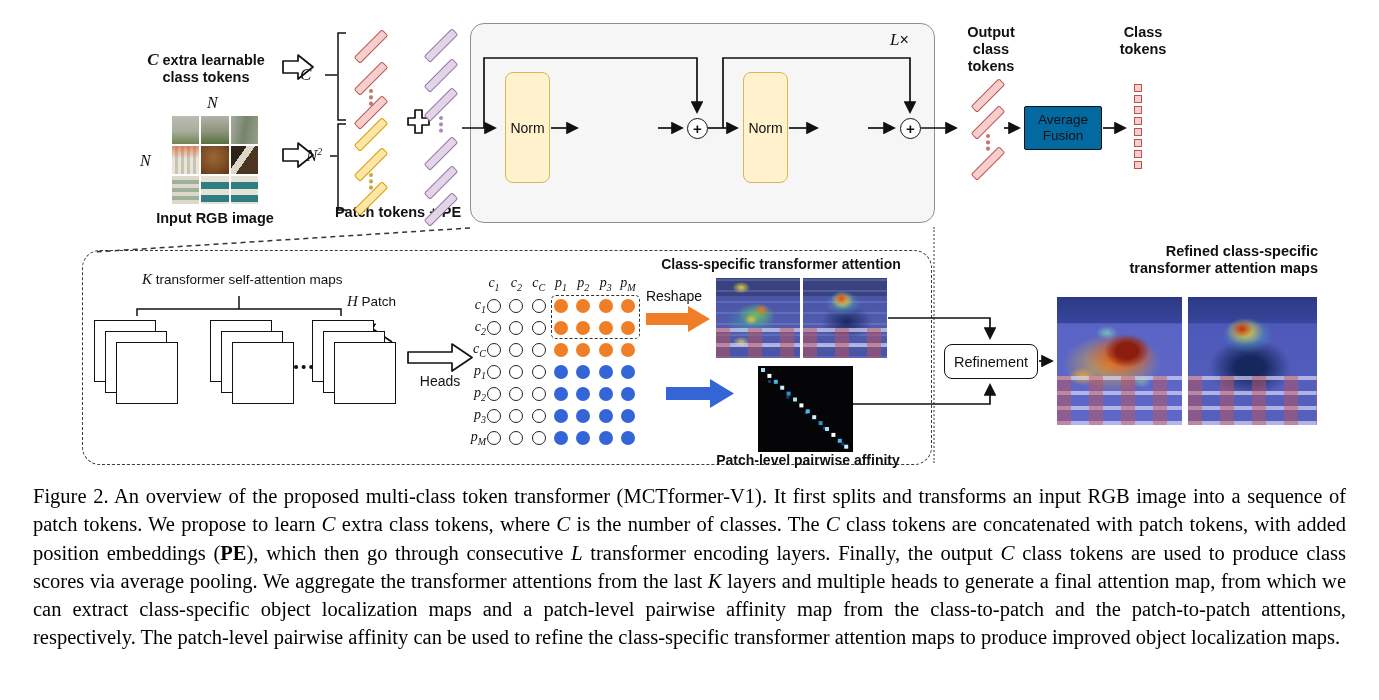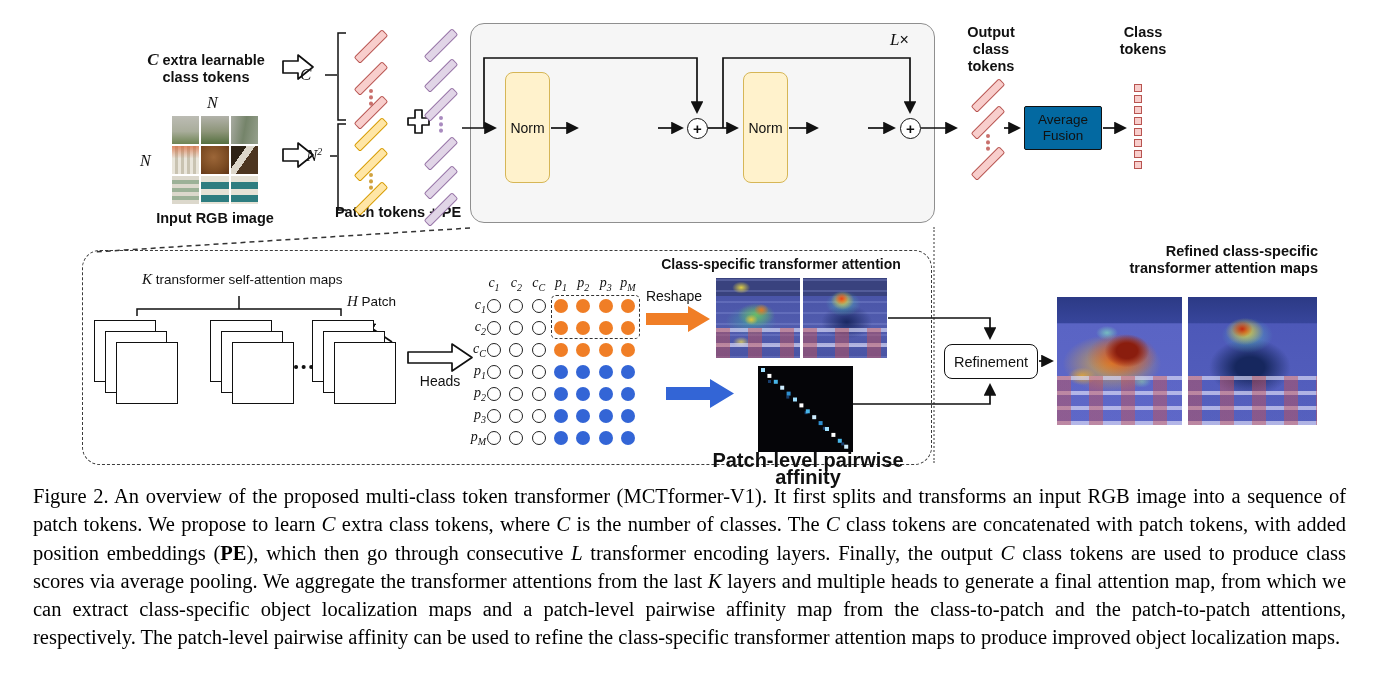--- a/index.html
+++ b/index.html
@@ -314,21 +314,21 @@
       <rect x="47.800000000000004" y="43.300000000000004" width="4" height="4" fill="#49b6e8"></rect>
       <rect x="54.2" y="49.2" width="4" height="4" fill="#cfeeff"></rect>
       <rect x="60.6" y="55.1" width="4" height="4" fill="#2f8fd0"></rect>
       <rect x="64.9" y="60.800000000000004" width="3" height="3" fill="#1d4e8a" opacity="0.8"></rect>
       <rect x="67" y="61" width="4" height="4" fill="#9fe0ff"></rect>
       <rect x="73.4" y="66.9" width="4" height="4" fill="#ffffff"></rect>
       <rect x="79.80000000000001" y="72.80000000000001" width="4" height="4" fill="#49b6e8"></rect>
       <rect x="83.19999999999999" y="76.4" width="3" height="3" fill="#1d4e8a" opacity="0.8"></rect>
       <rect x="86.2" y="78.7" width="4" height="4" fill="#cfeeff"></rect>
     </svg>
-  <div class="lbl z2" style="left:708px;top:452px;width:200px;font-size:20px;">Patch-level pairwise affinity</div>
+  <div class="lbl z2" style="left:708px;top:452px;width:200px;font-size:14px;">Patch-level pairwise affinity</div>
 
   <div class="box z2" style="left:944px;top:344px;width:94px;height:35px;background:#fff;border-color:#111;font-size:14.5px;">Refinement</div>
 
   <div class="lbl z2" style="left:1058px;top:243px;width:260px;font-size:14.5px;text-align:right;">
     <span>Refined class-specific</span><br>
     <span>transformer attention maps</span>
   </div>
   <div class="refimg ref1 z2" style="left:1057px;top:297px;"></div>
   <div class="refimg ref2 z2" style="left:1188px;top:297px;width:129px;"></div>
 

